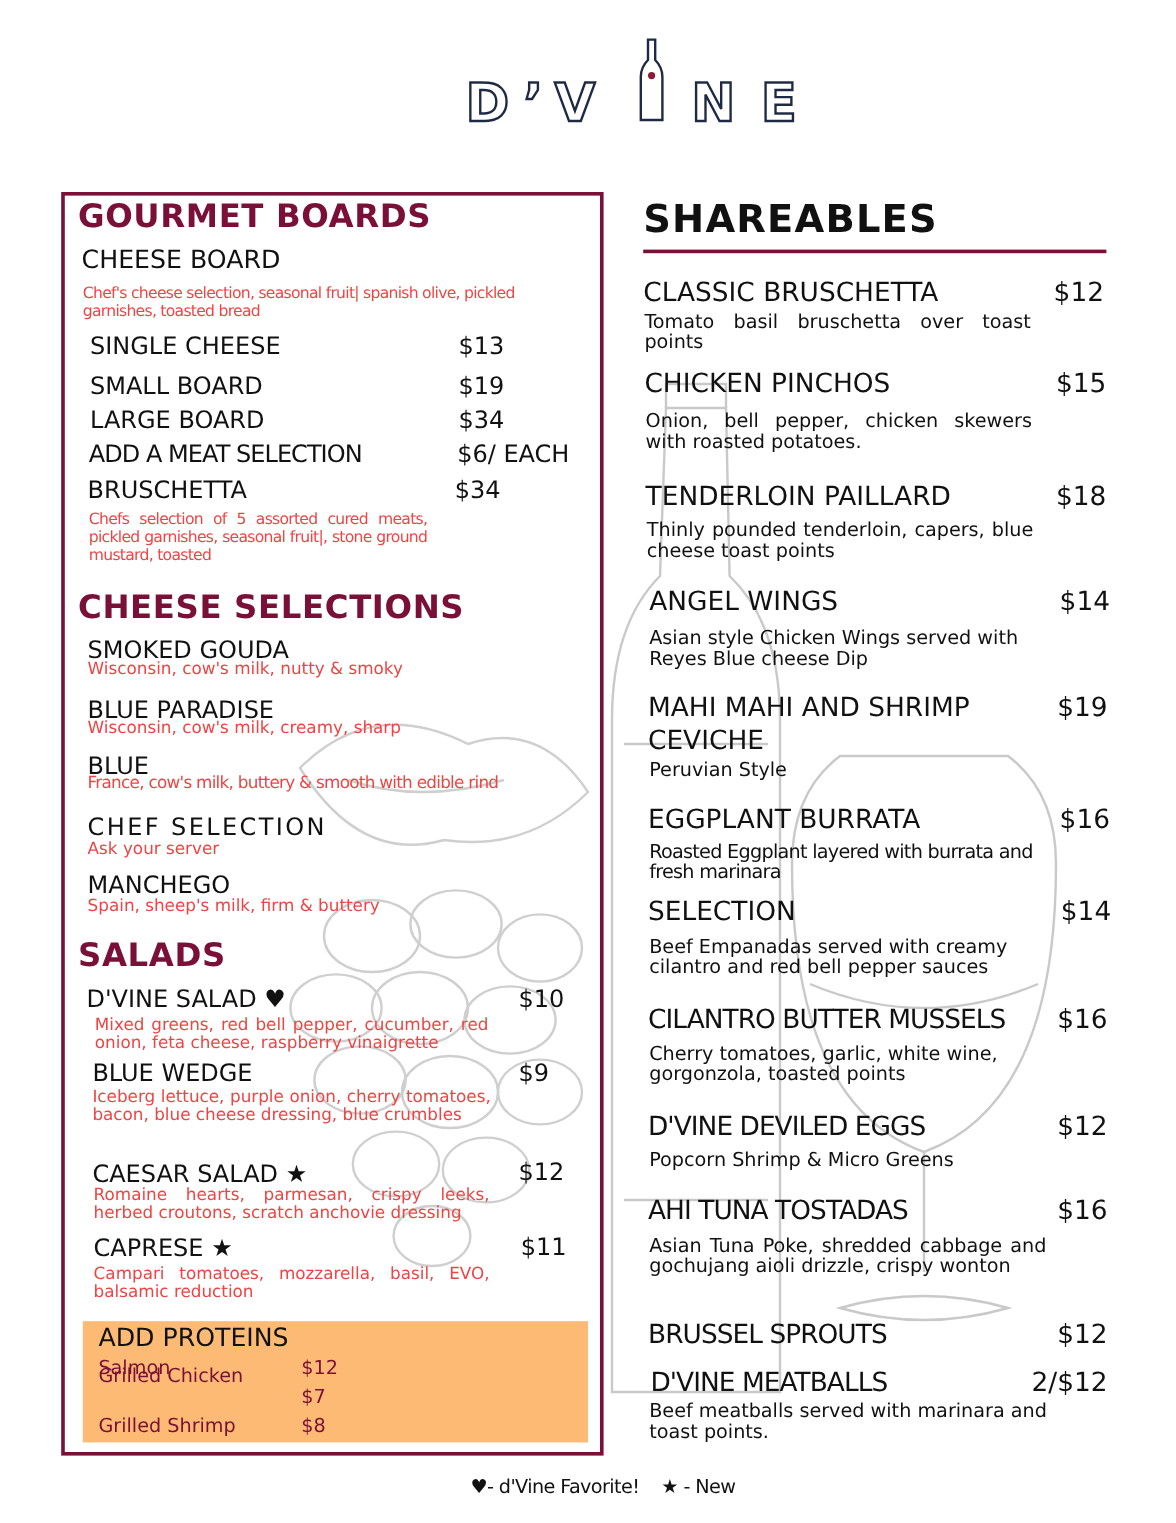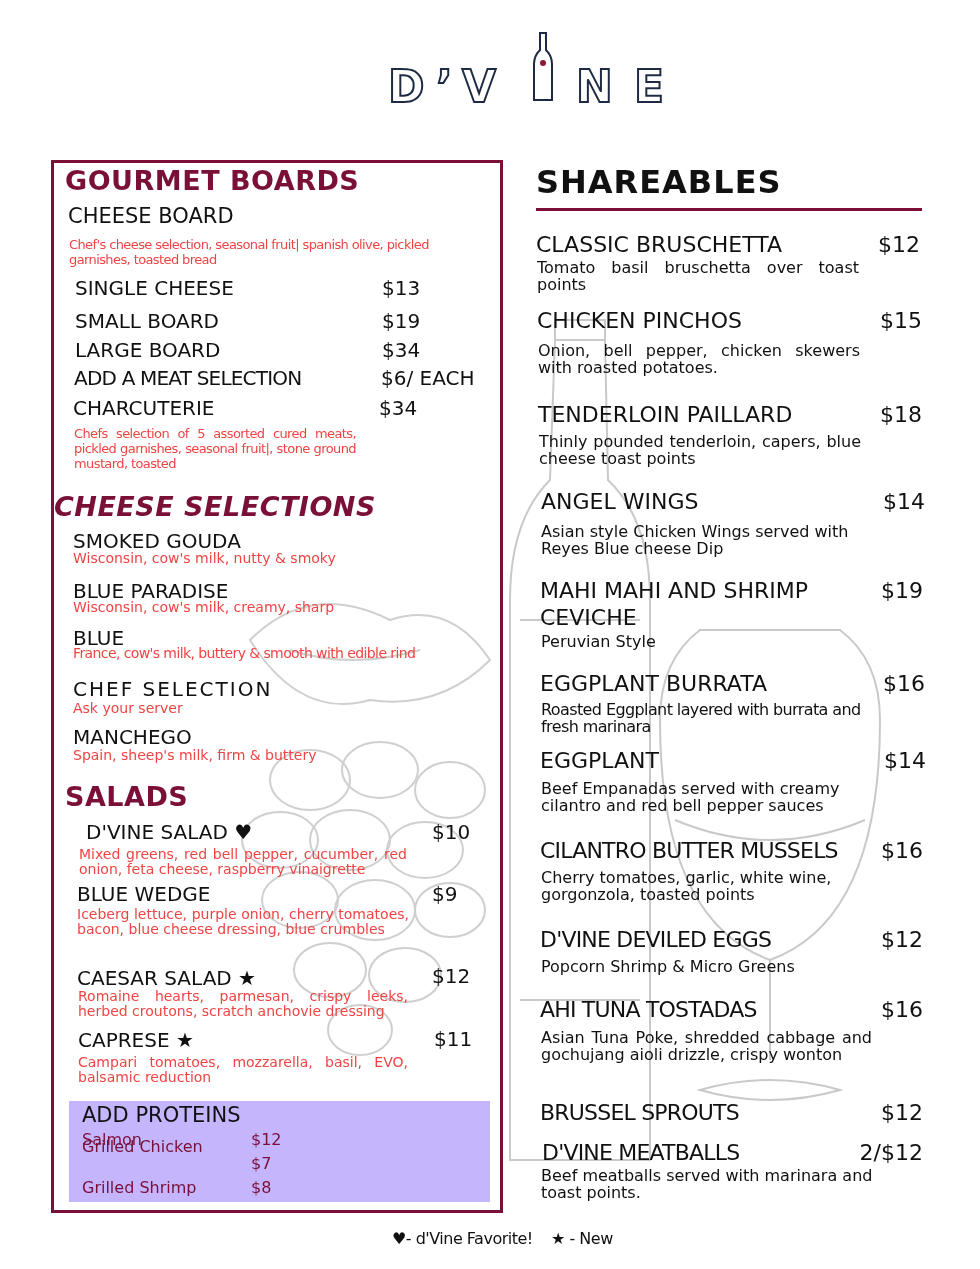--- a/index.html
+++ b/index.html
@@ -21,21 +21,21 @@
 
   
   .left-panel { position: absolute; left: 51px; top: 160px; width: 452px; height: 1053px; border: 3px solid #7a0f38; }
   .sec-title { position: absolute; font-family: "DejaVu Sans", sans-serif; font-weight: bold; color: #7a0f38; font-size: 27px; letter-spacing: 0.5px; }
   .item-name { position: absolute; font-size: 20px; color: #111; white-space: nowrap; }
   .item-price { position: absolute; font-size: 20px; color: #111; white-space: nowrap; }
   .item-desc { position: absolute; font-size: 14px; line-height: 15px; color: #ef4444; }
   .tight { letter-spacing: -0.6px; font-size: 13px; }
   .justify { text-align: justify; text-align-last: left; }
 
-  .proteins { position: absolute; left: 69px; top: 1101px; width: 421px; height: 101px; background: #c4b5fd; }
+  .proteins { position: absolute; left: 69px; top: 1101px; width: 421px; height: 101px; background: #fdba74; }
   .proteins-title { position: absolute; left: 13px; top: 2px; font-size: 21px; color: #111; }
   .protein-name { position: absolute; left: 13px; font-size: 16px; color: #7a0f38; }
   .protein-price { position: absolute; left: 182px; font-size: 16px; color: #7a0f38; }
 
   
   .shareables-title { position: absolute; left: 536px; top: 163px; font-size: 32px; font-weight: bold; color: #111; letter-spacing: 1px; }
   .shareables-rule { position: absolute; left: 536px; top: 208px; width: 386px; height: 3px; background: #7a0f38; }
   .r-name { position: absolute; font-size: 22px; color: #111; white-space: nowrap; }
   .r-price { position: absolute; font-size: 22px; color: #111; white-space: nowrap; text-align: right; }
   .r-desc { position: absolute; font-size: 16px; line-height: 17px; color: #111; width: 322px; }
@@ -97,39 +97,39 @@
 
 <div class="item-name" style="left:75px;top:276px;">SINGLE CHEESE</div>
 <div class="item-price" style="left:382px;top:276px;">$13</div>
 <div class="item-name" style="left:75px;top:309px;">SMALL BOARD</div>
 <div class="item-price" style="left:382px;top:309px;">$19</div>
 <div class="item-name" style="left:75px;top:338px;">LARGE BOARD</div>
 <div class="item-price" style="left:382px;top:338px;">$34</div>
 <div class="item-name" style="left:74px;top:366px;letter-spacing:-0.8px;">ADD A MEAT SELECTION</div>
 <div class="item-price" style="left:381px;top:366px;text-align:center;">$6/ EACH</div>
 
-<div class="item-name" style="left:73px;top:396px;">CHARCUTERIE</div>
+<div class="item-name" style="left:73px;top:396px;">BRUSCHETTA</div>
 <div class="item-price" style="left:379px;top:396px;">$34</div>
 <div class="item-desc tight justify" style="left:74px;top:426px;width:282px;">Chefs selection of 5 assorted cured meats, pickled garnishes, seasonal fruit|, stone ground mustard, toasted</div>
 
-<div class="sec-title" style="left:54px;top:491px;font-style:italic;">CHEESE SELECTIONS</div>
+<div class="sec-title" style="left:65px;top:491px;">CHEESE SELECTIONS</div>
 <div class="item-name" style="left:73px;top:529px;">SMOKED GOUDA</div>
 <div class="item-desc" style="left:73px;top:551px;white-space:nowrap;">Wisconsin, cow's milk, nutty &amp; smoky</div>
 <div class="item-name" style="left:73px;top:579px;text-align:center;">BLUE PARADISE</div>
 <div class="item-desc" style="left:73px;top:600px;white-space:nowrap;">Wisconsin, cow's milk, creamy, sharp</div>
 <div class="item-name" style="left:73px;top:626px;">BLUE</div>
 <div class="item-desc" style="left:73px;top:646px;white-space:nowrap;letter-spacing:-0.6px;">France, cow's milk, buttery &amp; smooth with edible rind</div>
 <div class="item-name" style="left:73px;top:677px;letter-spacing:2px;">CHEF SELECTION</div>
 <div class="item-desc" style="left:73px;top:701px;white-space:nowrap;">Ask your server</div>
 <div class="item-name" style="left:73px;top:725px;">MANCHEGO</div>
 <div class="item-desc" style="left:73px;top:748px;white-space:nowrap;">Spain, sheep's milk, firm &amp; buttery</div>
 
 <div class="sec-title" style="left:65px;top:781px;">SALADS</div>
 
-<div class="item-name" style="left:86px;top:820px;text-align:center;"><span>D'VINE SALAD</span> <span>♥</span></div>
+<div class="item-name" style="left:72px;top:820px;text-align:center;"><span>D'VINE SALAD</span> <span>♥</span></div>
 <div class="item-price" style="left:432px;top:820px;">$10</div>
 <div class="item-desc justify" style="left:79px;top:847px;width:328px;">Mixed greens, red bell pepper, cucumber, red onion, feta cheese, raspberry vinaigrette</div>
 
 <div class="item-name" style="left:77px;top:882px;">BLUE WEDGE</div>
 <div class="item-price" style="left:432px;top:882px;">$9</div>
 <div class="item-desc justify" style="left:77px;top:907px;width:332px;">Iceberg lettuce, purple onion, cherry tomatoes, bacon, blue cheese dressing, blue crumbles</div>
 
 <div class="item-name" style="left:77px;top:966px;"><span>CAESAR SALAD</span> <span>★</span></div>
 <div class="item-price" style="left:432px;top:964px;">$12</div>
 <div class="item-desc justify" style="left:78px;top:989px;width:330px;">Romaine hearts, parmesan, crispy leeks, herbed croutons, scratch anchovie dressing</div>
@@ -169,21 +169,21 @@
 
 <div class="r-name" style="left:540px;top:578px;">MAHI MAHI AND SHRIMP</div>
 <div class="r-name" style="left:540px;top:605px;">CEVICHE</div>
 <div class="r-price" style="left:860px;top:578px;width:63px;">$19</div>
 <div class="r-desc" style="left:541px;top:633px;">Peruvian Style</div>
 
 <div class="r-name" style="left:540px;top:671px;">EGGPLANT BURRATA</div>
 <div class="r-price" style="left:860px;top:671px;width:65px;">$16</div>
 <div class="r-desc" style="left:541px;top:701px;letter-spacing:-0.6px;">Roasted Eggplant layered with burrata and fresh marinara</div>
 
-<div class="r-name" style="left:540px;top:748px;">EGGPLANT</div>
+<div class="r-name" style="left:540px;top:748px;">SELECTION</div>
 <div class="r-price" style="left:860px;top:748px;width:66px;">$14</div>
 <div class="r-desc" style="left:541px;top:780px;">Beef Empanadas served with creamy cilantro and red bell pepper sauces</div>
 
 <div class="r-name" style="left:540px;top:838px;letter-spacing:-0.8px;">CILANTRO BUTTER MUSSELS</div>
 <div class="r-price" style="left:860px;top:838px;width:63px;">$16</div>
 <div class="r-desc" style="left:541px;top:869px;">Cherry tomatoes, garlic, white wine, gorgonzola, toasted points</div>
 
 <div class="r-name" style="left:540px;top:927px;letter-spacing:-0.8px;">D'VINE DEVILED EGGS</div>
 <div class="r-price" style="left:860px;top:927px;width:63px;">$12</div>
 <div class="r-desc" style="left:541px;top:958px;">Popcorn Shrimp &amp; Micro Greens</div>

